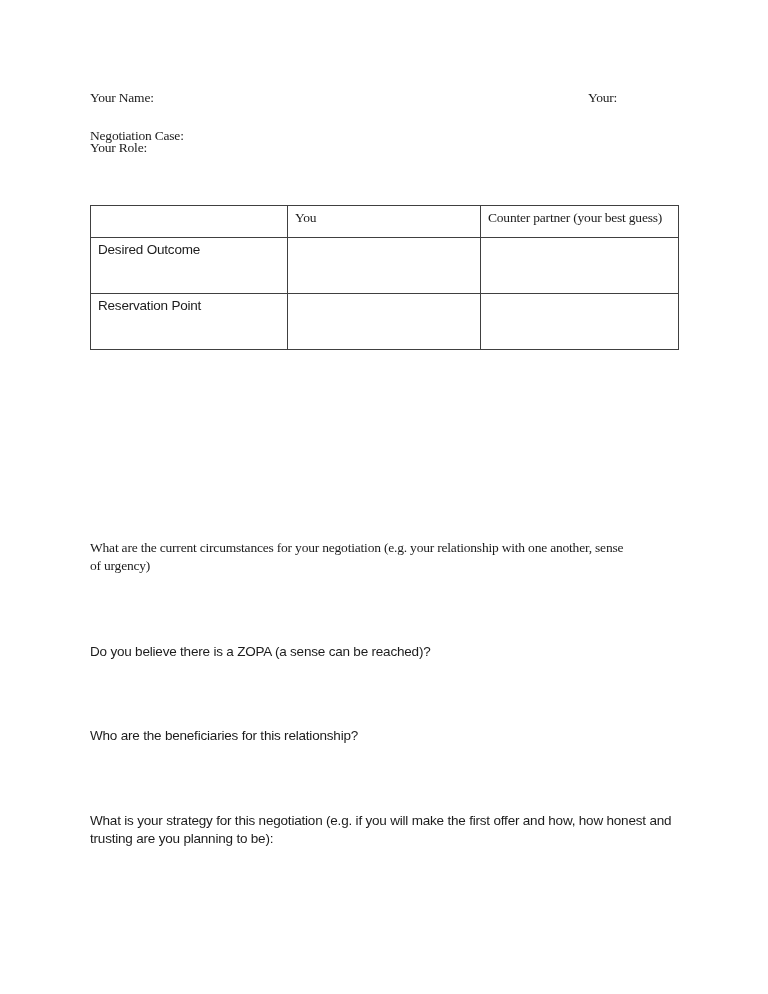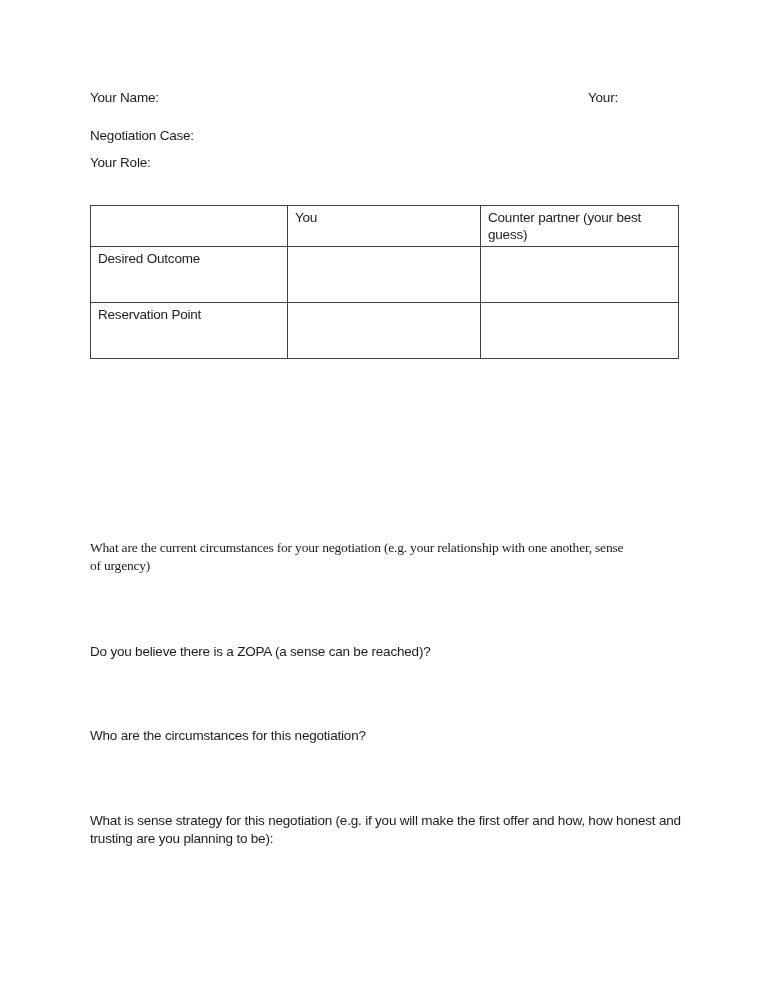--- a/index.html
+++ b/index.html
@@ -13,21 +13,21 @@
     position: relative;
     overflow: hidden;
     font-family: "Liberation Sans", sans-serif;
     font-size: 13.5px;
     letter-spacing: -0.2px;
     color: #1c1c1c;
   }
   .abs { position: absolute; }
 
   
-  .field-line { left: 90px; width: 640px; line-height: 16px; }
+  .field-line { left: 90px; width: 640px; line-height: 16px; font-family: Liberation Serif, serif; }
   .date-label { position: absolute; left: 498px; top: 0; }
 
   
   table.prep {
     position: absolute;
     left: 90px;
     top: 205px;
     width: 588px;
     border-collapse: collapse;
     table-layout: fixed;
@@ -35,21 +35,21 @@
   table.prep th, table.prep td {
     border: 1px solid #404040;
     vertical-align: top;
     text-align: left;
     font-weight: normal;
     padding: 3px 7px;
     line-height: 17px;
     white-space: pre-line;
     overflow: hidden;
   }
-  tr.hdr-row  { height: 32px; }
+  tr.hdr-row  { height: 32px; font-family: Liberation Serif, serif; }
   tr.body-row { height: 56px; }
 
   
   .question {
     left: 90px;
     width: 664px;
     margin: 0;
     line-height: 18px;
     white-space: pre-line;
   }
@@ -61,21 +61,21 @@
 </head>
 <body>
 
 <div class="abs field-line" style="top:90px">
   <span>Your Name:</span>
   <span class="date-label">Your:</span>
 </div>
 <div class="abs field-line" style="top:128px">
   <span>Negotiation Case:</span>
 </div>
-<div class="abs field-line" style="top:155px">
+<div class="abs field-line" style="top:140px">
   <span>Your Role:</span>
 </div>
 
 <table class="prep">
   <colgroup>
     <col style="width:197px">
     <col style="width:193px">
     <col style="width:198px">
   </colgroup>
   <tbody>
@@ -93,15 +93,15 @@
     <td>Reservation Point</td>
     <td></td>
     <td></td>
   </tr>
 </tbody>
   </table>
 
 <p class="abs question q1">What are the current circumstances for your negotiation (e.g. your relationship with one another, sense
 of urgency)</p>
 <p class="abs question q2">Do you believe there is a ZOPA (a sense can be reached)?</p>
-<p class="abs question q3">Who are the circumstances for this negotiation?</p>
-<p class="abs question q4">What is sense strategy for this negotiation (e.g. if you will make the first offer and how, how honest and
+<p class="abs question q3">Who are the beneficiaries for this relationship?</p>
+<p class="abs question q4">What is your strategy for this negotiation (e.g. if you will make the first offer and how, how honest and
 trusting are you planning to be):</p>
 
 </body></html>

